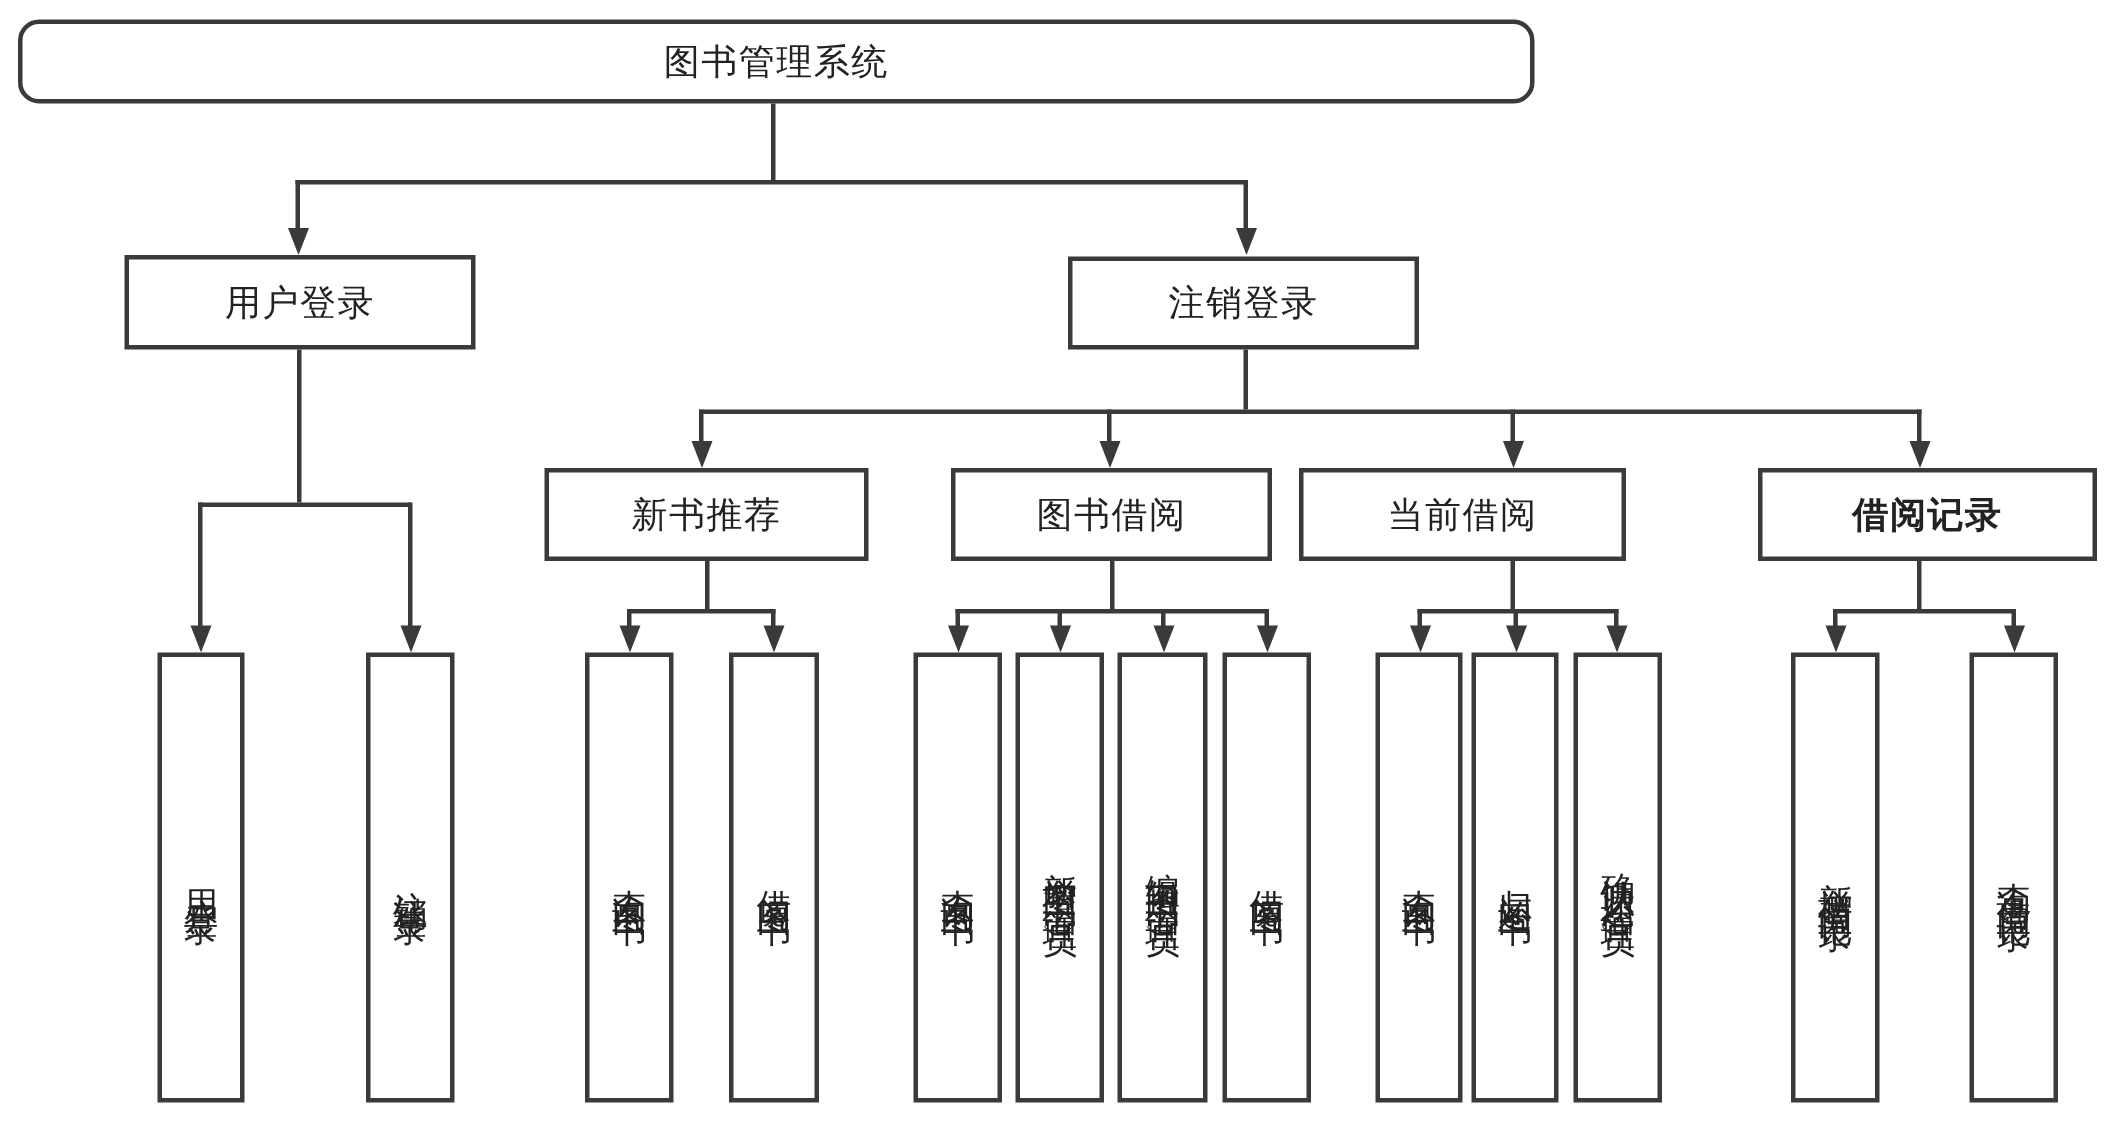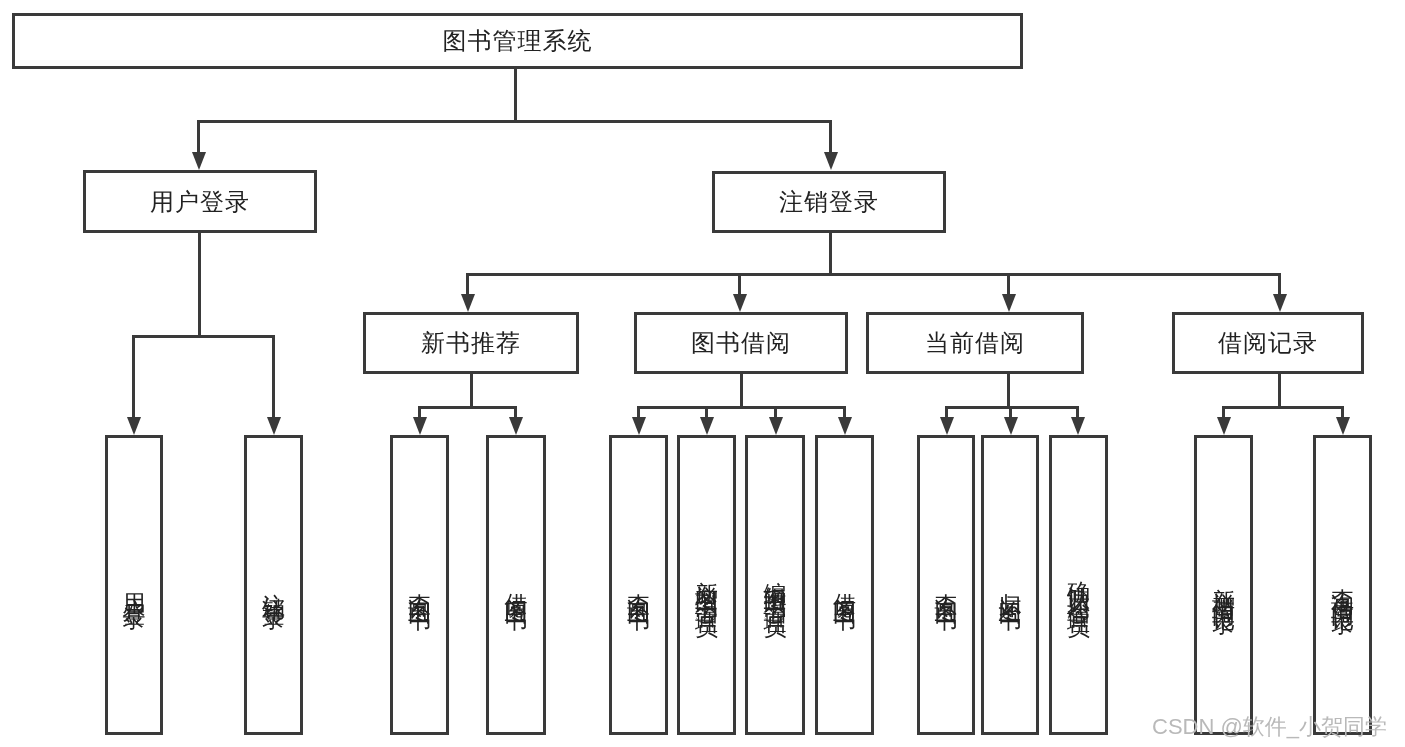--- a/index.html
+++ b/index.html
@@ -46,21 +46,21 @@
     color: #b9b9b9;
     font-size: 22px;
     white-space: nowrap;
   }
 </style>
 </head>
 <body>
 
 <div id="canvas">
 
-  <div class="box" style="left:12px; top:13px; width:1011px; height:56px;">
+  <div class="box" style="left:12px; top:13px; width:1011px; height:56px;border-radius:14px;">
     <span>图书管理系统</span>
   </div>
 
   <div class="vline" style="left:514px; top:69px;  height:51px;"></div>
   <div class="hline" style="left:197px; top:120px; width:635px;"></div>
   <div class="vline" style="left:197px; top:120px; height:33px;"></div>
   <div class="arrow" style="left:192px; top:152px;"></div>
   <div class="vline" style="left:829px; top:120px; height:33px;"></div>
   <div class="arrow" style="left:824px; top:152px;"></div>
 
@@ -91,21 +91,21 @@
 
   <div class="box" style="left:634px; top:312px; width:214px; height:62px;">
     <span>图书借阅</span>
   </div>
   <div class="box" style="left:363px; top:312px; width:216px; height:62px;">
     <span>新书推荐</span>
   </div>
   <div class="box" style="left:866px; top:312px; width:218px; height:62px;">
     <span>当前借阅</span>
   </div>
-  <div class="box" style="left:1172px; top:312px; width:192px; height:62px;">
+  <div class="box" style="left:1172px; top:312px; width:226px; height:62px;font-weight:bold;">
     <span>借阅记录</span>
   </div>
 
   <div class="vline" style="left:470px; top:374px; height:32px;"></div>
   <div class="hline" style="left:418px; top:406px; width:99px;"></div>
   <div class="vline" style="left:418px; top:406px; height:12px;"></div>
   <div class="arrow" style="left:413px; top:417px;"></div>
   <div class="vline" style="left:514px; top:406px; height:12px;"></div>
   <div class="arrow" style="left:509px; top:417px;"></div>
 
@@ -173,15 +173,14 @@
     <span>确认归还（管理员）</span>
   </div>
 
   <div class="box leaf" style="left:1194px; top:435px; width:59px; height:300px;">
     <span>新增借阅记录</span>
   </div>
   <div class="box leaf" style="left:1313px; top:435px; width:59px; height:300px;">
     <span>查询借阅记录</span>
   </div>
 
-  <div class="watermark">CSDN @软件_小贺同学</div>
 
 </div>
 
 </body></html>

